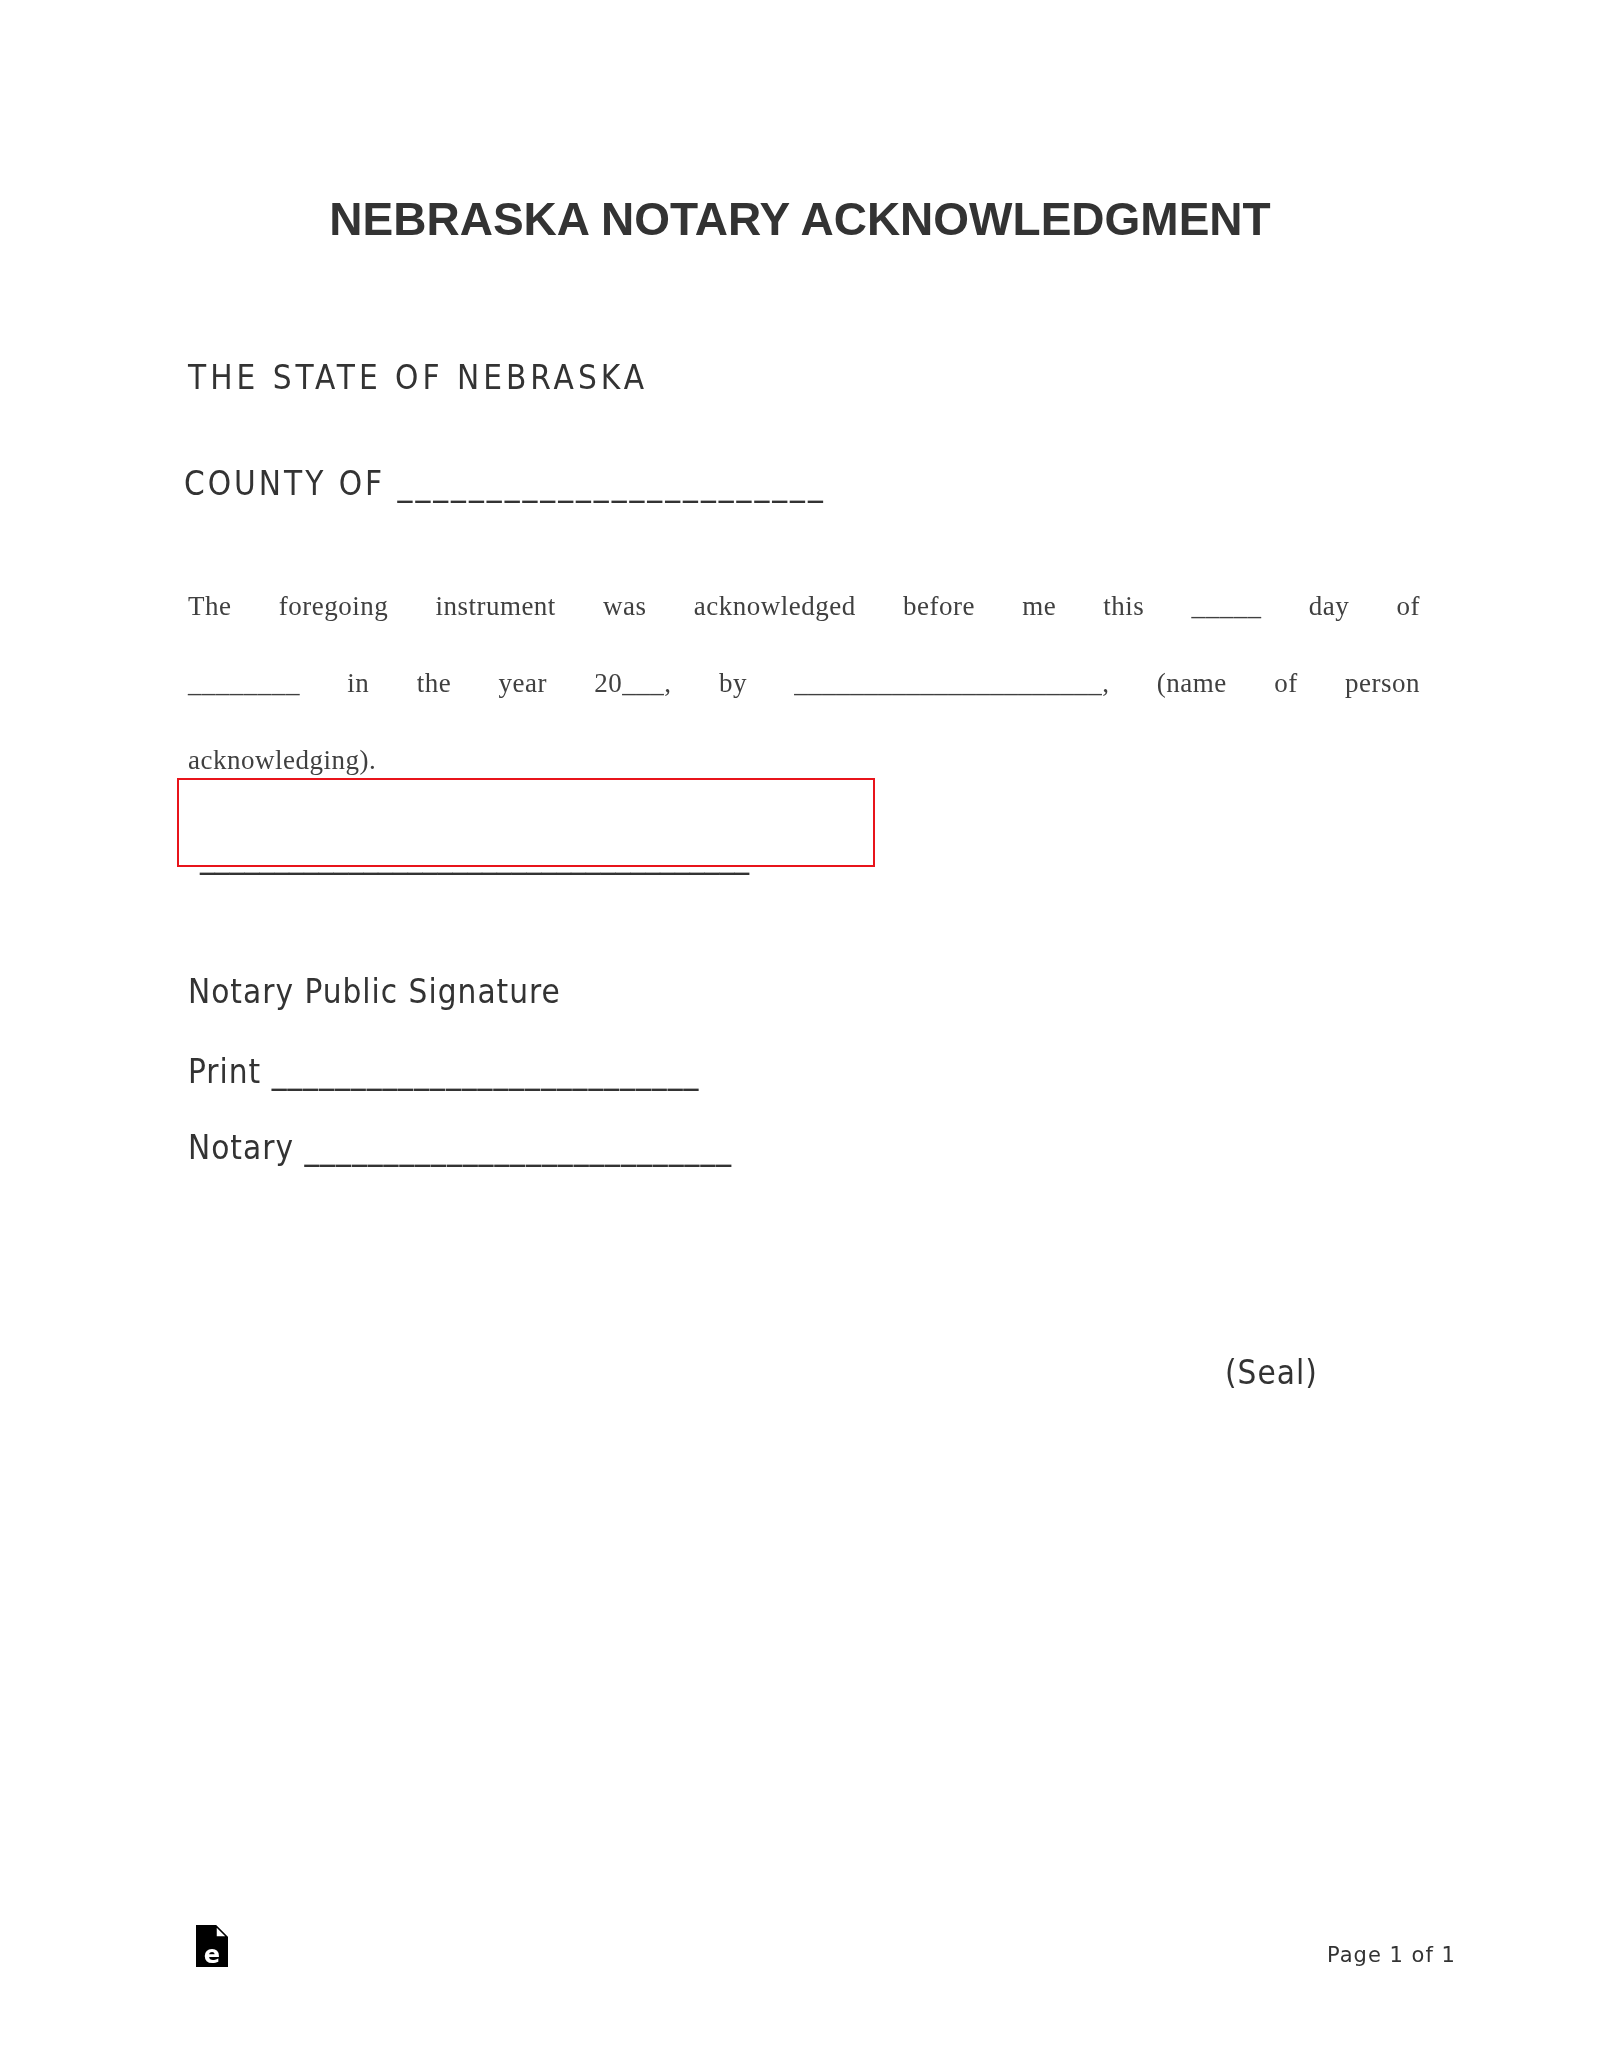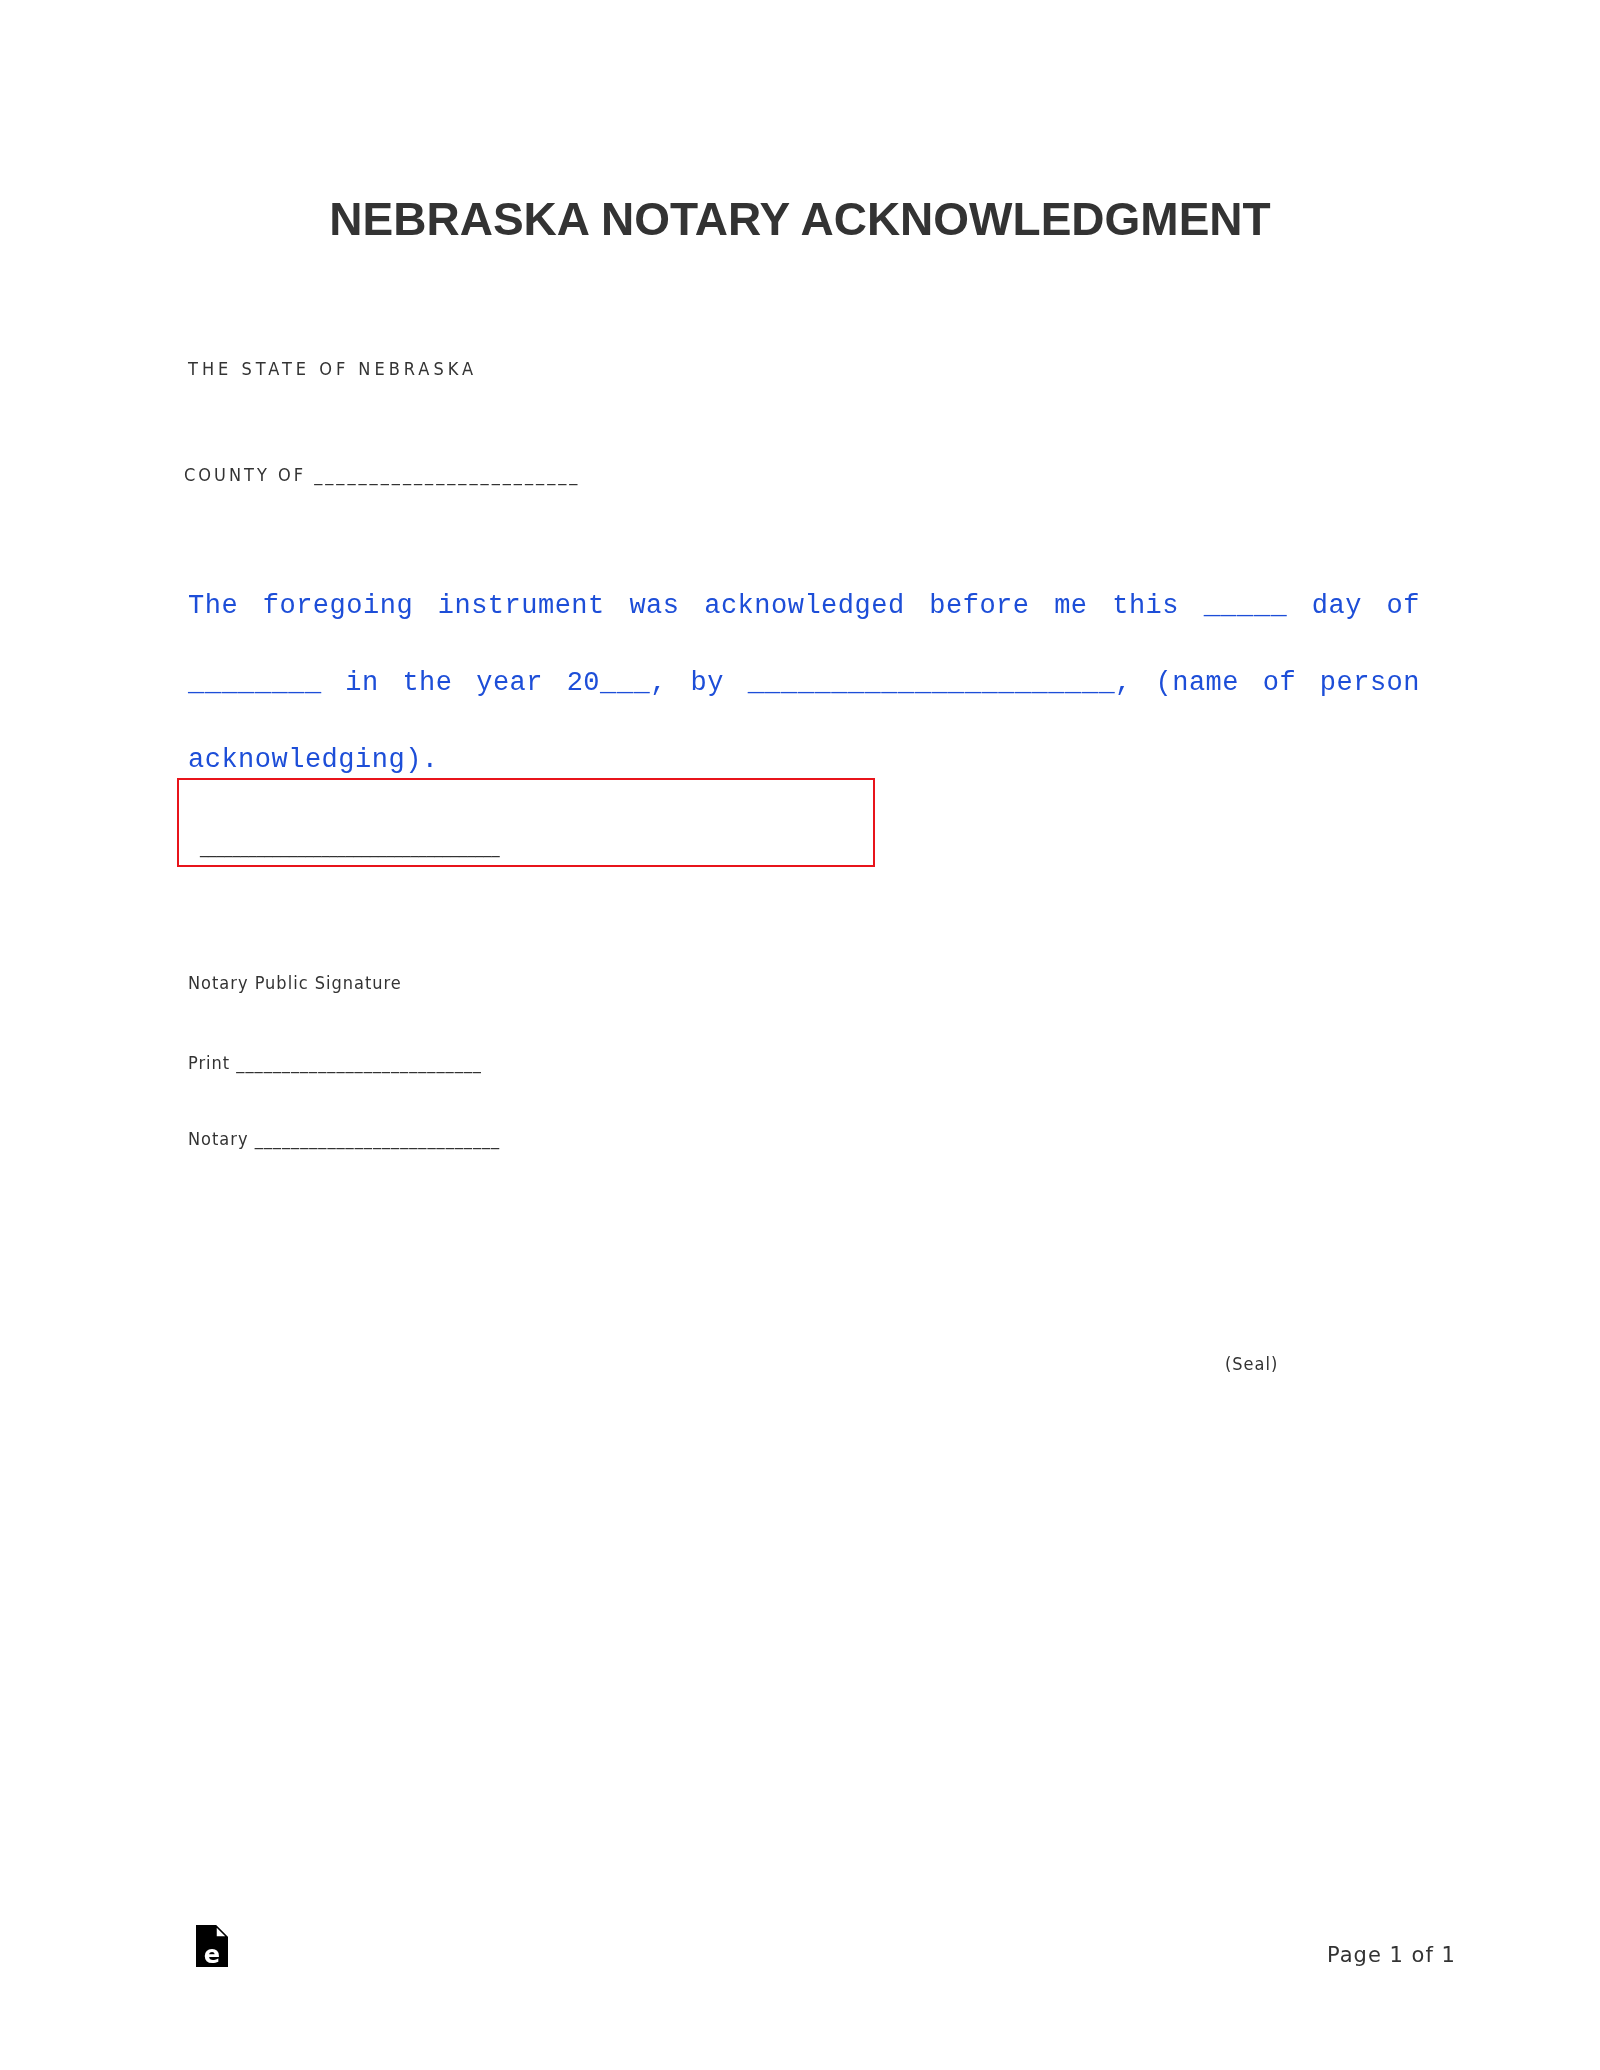--- a/index.html
+++ b/index.html
@@ -4,29 +4,29 @@
 <style>
   html, body { margin: 0; padding: 0; background: #ffffff; }
   body { width: 1600px; height: 2070px; position: relative; overflow: hidden; color: #333333; }
   .page { position: absolute; left: 0; top: 0; width: 1360px; height: 2070px; background: #fff; }
   .title {
     position: absolute; left: 0; width: 1600px; top: 192px; text-align: center;
     font-family: "Liberation Sans", sans-serif; font-weight: bold; font-size: 46px;
     color: #333333; letter-spacing: 0px; margin: 0;
   }
   .body-text {
-    font-family: "DejaVu Sans", sans-serif; font-size: 18px; font-weight: normal;
+    font-family: "DejaVu Sans", sans-serif; font-size: 33px; font-weight: normal;
     color: #333333; position: absolute; white-space: nowrap;
     -webkit-text-stroke: 0; font-stretch: condensed;
   }
   .state { left: 188px; top: 358px; letter-spacing: 4px; }
   .county { left: 184px; top: 464px; letter-spacing: 3px; }
   .para {
     position: absolute; left: 188px; top: 568px; width: 1232px;
-    font-family: Liberation Mono, monospace; font-size: 27px; color: #1d4ed8;
+    font-family: Liberation Serif, serif; font-size: 27px; color: #404040;
     line-height: 77px; text-align: justify; text-align-last: left;
     letter-spacing: 0.5px; white-space: normal;
   }
   .para-line { display: block; text-align: justify; text-align-last: justify; height: 77px; }
   .para-line.last { text-align-last: left; }
   .sig-box {
     position: absolute; left: 177px; top: 778px; width: 698px; height: 89px;
     border: 2px solid #e8141b; box-sizing: border-box;
   }
   .sig-line { left: 200px; top: 836px; letter-spacing: 0px; }

